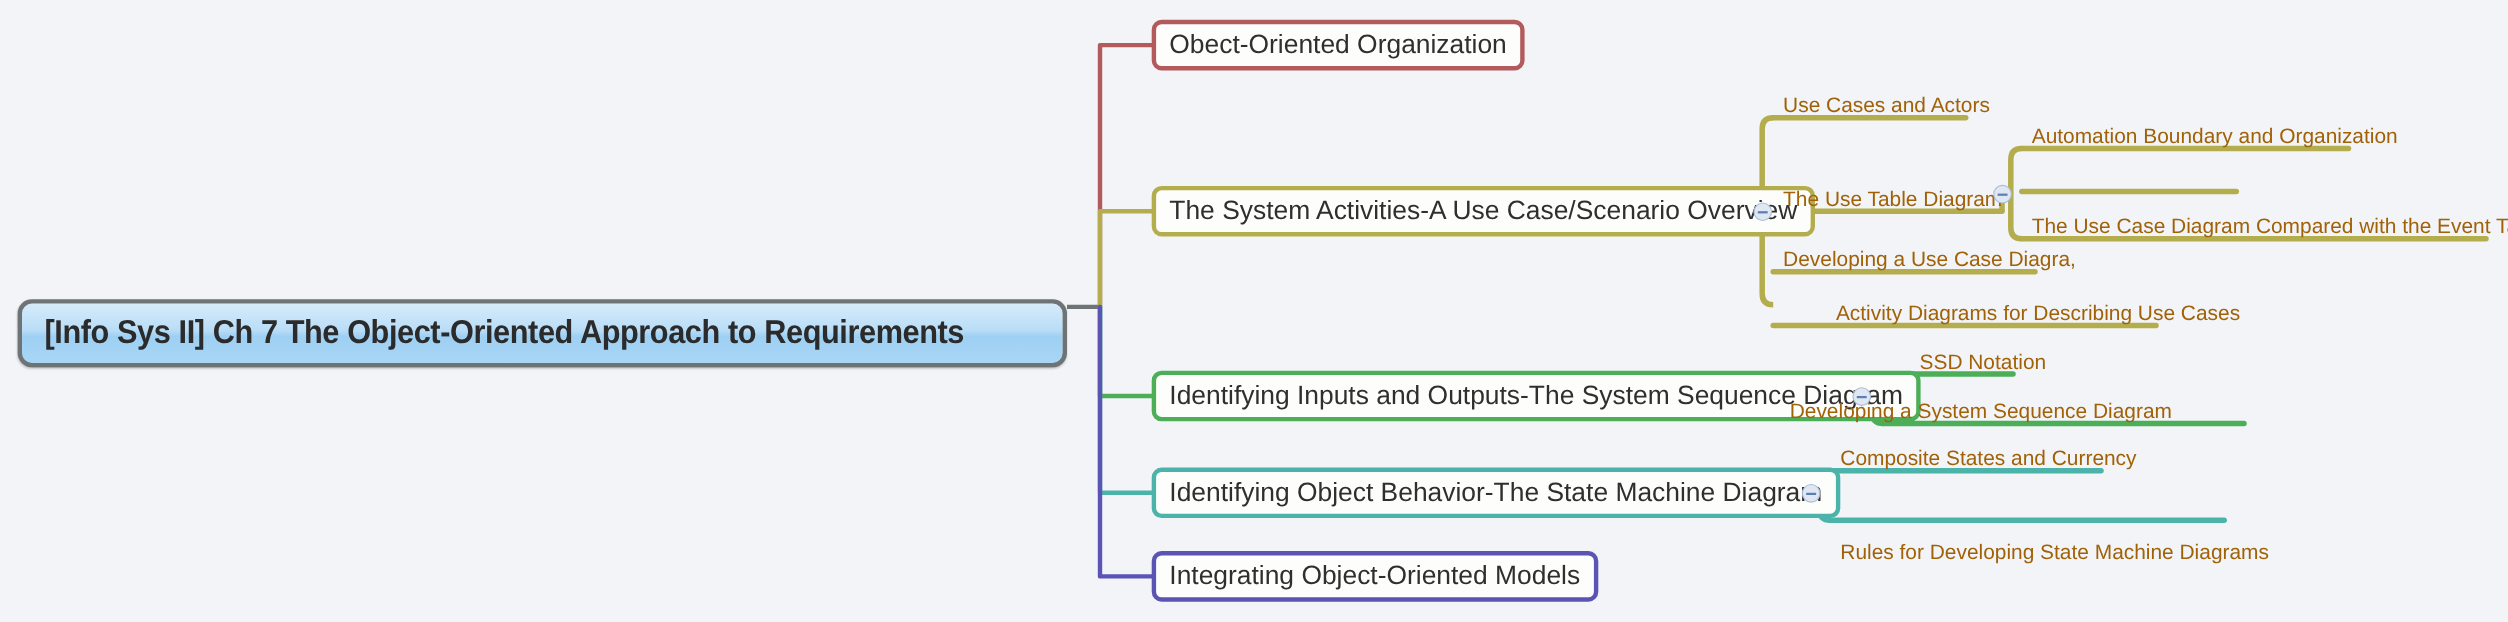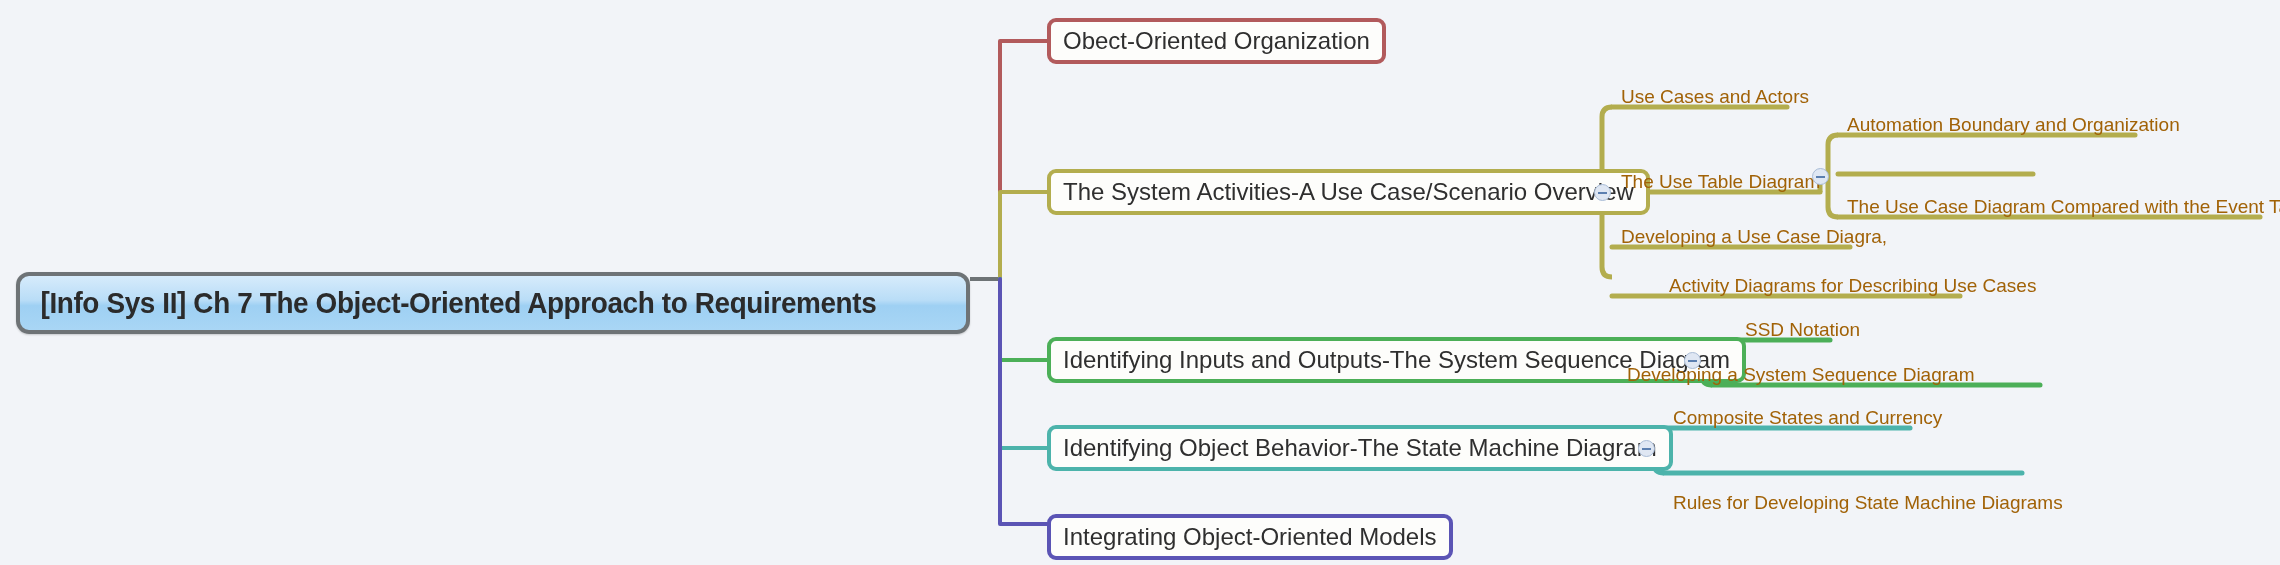--- a/index.html
+++ b/index.html
@@ -51,21 +51,21 @@
   .node .txt{
     font-size:24px;
     color:#2f2f2f;
     padding:0 12px;
     line-height:1;
   }
   .n-red{border-color:#b25a5c;}
   .n-olive{border-color:#b3ad4e;}
   .n-green{border-color:#4caf58;}
   .n-teal{border-color:#4cb3ab;}
-  .n-purple{border-color:#5b54b5;margin-top:13px;}
+  .n-purple{border-color:#5b54b5;}
 
   
   .leaf{
     position:absolute;
     white-space:nowrap;
     font-size:19px;
     color:#a16207;
     line-height:1;
     padding:0 3px 5px 3px;
   }

